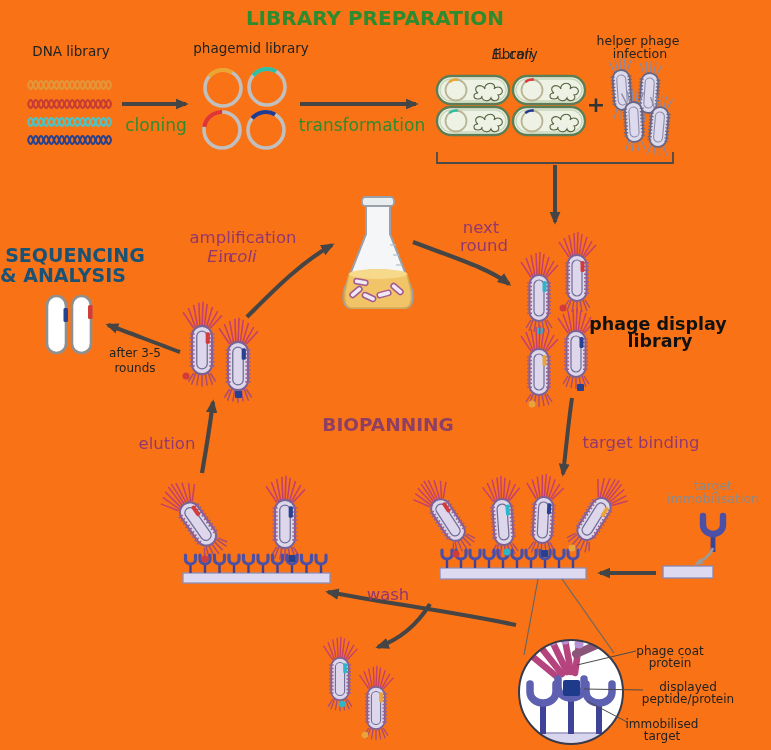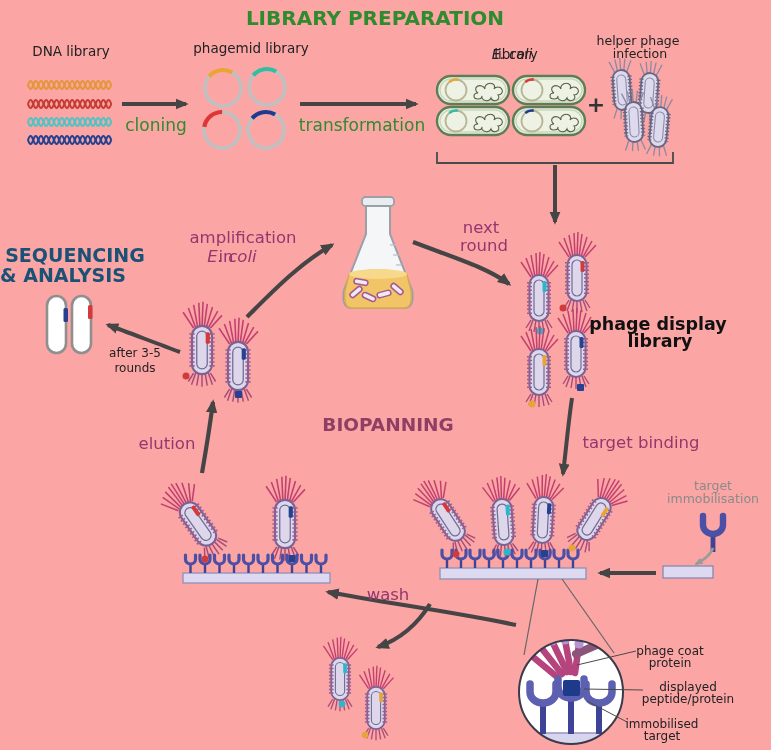--- a/index.html
+++ b/index.html
@@ -1,16 +1,16 @@
 <!DOCTYPE html>
 <html style="--green: #2e8b2e; --purple: #92386f; --wine: #8e3f63; --navy: #1a5276; --graylab: #8a8a8a; --arrow: #454545; --phage_spike: #c24070; --receptor_blue: #4b4fa5; --surface_fill: #dcd9f0;"><head>
 <meta charset="utf-8">
 <style>
   html,body{margin:0;padding:0;background:#ffffff;}
-  #stage{position:relative;width:771px;height:750px;background:#fca5a5;overflow:hidden;
+  #stage{position:relative;width:771px;height:750px;background:#f97316;overflow:hidden;
          font-family:"DejaVu Sans",sans-serif;}
   svg text{font-family:"DejaVu Sans",sans-serif;text-anchor:middle;}
   .t-title{fill:var(--green);font-weight:bold;font-size:20px;}
   .t-green{fill:var(--green);font-size:17px;}
   .t-purple{fill:var(--purple);font-size:16.5px;}
   .t-biopan{fill:var(--wine);font-weight:bold;font-size:18.5px;}
   .t-seq{fill:var(--navy);font-weight:bold;font-size:19px;}
   .t-blk{fill:#222222;font-size:13.5px;}
   .t-xs{fill:#222222;font-size:12.5px;}
   .t-bold{fill:#111111;font-weight:bold;font-size:17.5px;}

